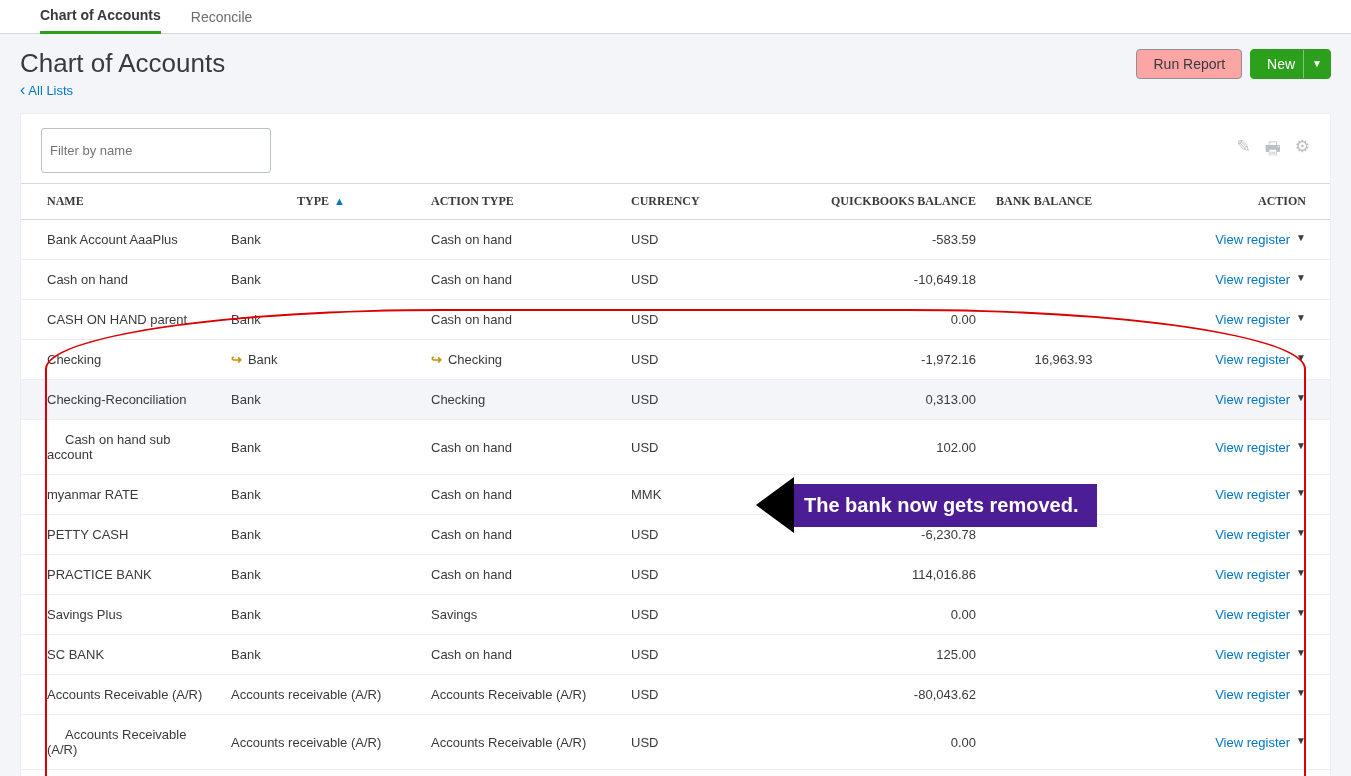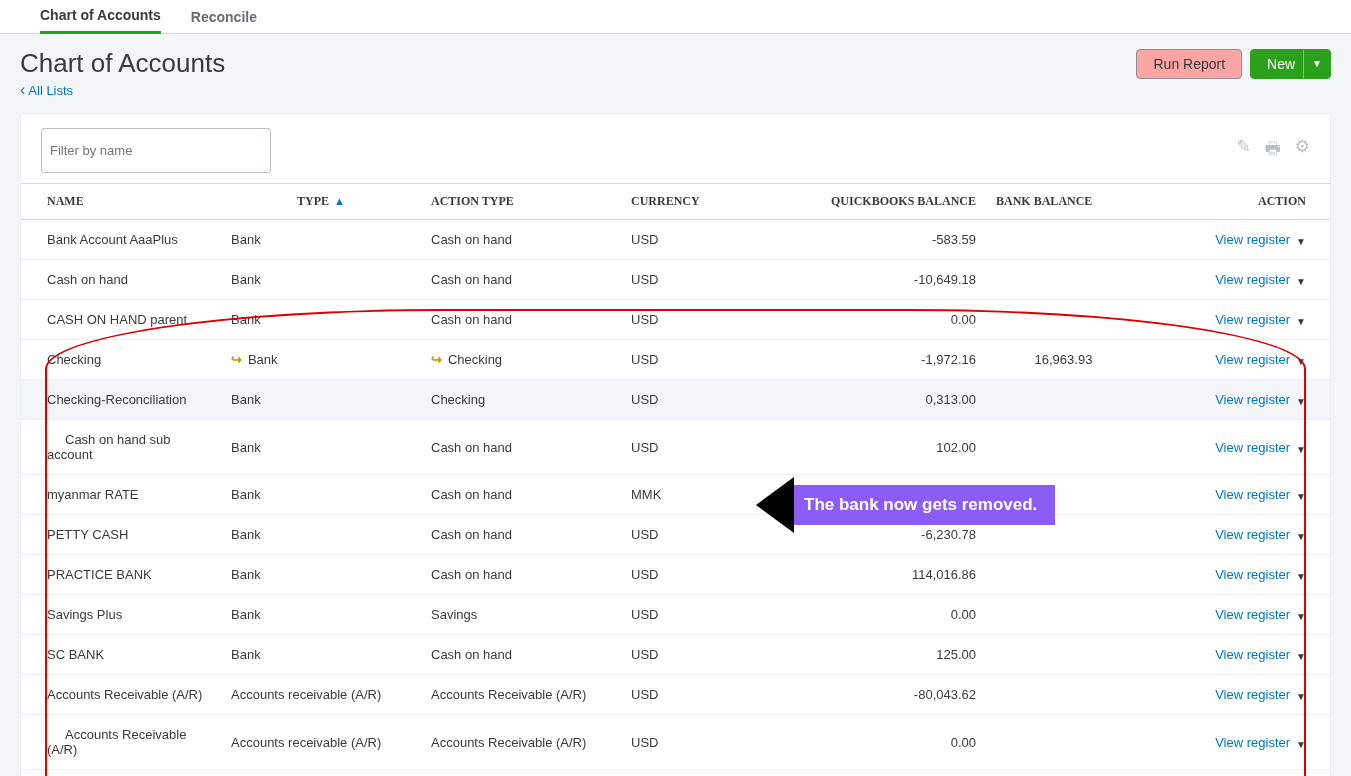--- a/index.html
+++ b/index.html
@@ -1,18 +1,18 @@
 <!DOCTYPE html>
 <html><head>
 <meta charset="utf-8">
 <style>
 * { box-sizing: border-box; margin: 0; padding: 0; }
 body { font-family: -apple-system, BlinkMacSystemFont, "Segoe UI", Helvetica, Arial, sans-serif; background: #f4f5f8; color: #393a3d; font-size: 13px; width: 1351px; }
 .tabs-bar { background: #fff; border-bottom: 1px solid #d4d7dc; padding-left: 40px; height: 34px; display: flex; align-items: center; }
-.tab { padding: 8px 0; margin-right: 30px; font-size: 14px; font-weight: 700; cursor: pointer; }
+.tab { padding: 8px 0; margin-right: 30px; font-size: 14px; font-weight: 400; cursor: pointer; }
 .tab.active { color: #393a3d; border-bottom: 3px solid #2ca01c; font-weight: 600; }
 .tab.inactive { color: #6b6c72; }
 .page-wrap { padding: 14px 20px 0 20px; }
 .header-row { display: flex; align-items: center; justify-content: space-between; margin-bottom: 2px; }
 .page-title { font-size: 26px; font-weight: 400; color: #393a3d; }
 .header-actions { display: flex; gap: 8px; }
 .btn { font-size: 14px; font-weight: 500; border-radius: 4px; padding: 6px 16px; cursor: pointer; display: inline-flex; align-items: center; white-space: nowrap; }
 .btn-secondary { background: #fca5a5; border: 1px solid #8d9096; color: #393a3d; }
 .btn-primary { background: #2ca01c; border: 1px solid #2ca01c; color: #fff; padding-right: 8px; }
 .btn-primary .divider { width: 1px; background: rgba(255,255,255,0.4); margin: -6px 8px; align-self: stretch; }
@@ -25,30 +25,30 @@
 .toolbar-icons { display: flex; gap: 14px; color: #babec5; font-size: 17px; }
 .toolbar-icons span { cursor: pointer; }
 table { width: 100%; border-collapse: collapse; }
 th { text-align: left; font-size: 12px; font-weight: 700; color: #393a3d; padding: 10px 10px; border-bottom: 1px solid #d4d7dc; border-top: 1px solid #d4d7dc; white-space: nowrap; font-family: Liberation Serif, serif; }
 th:first-child, td:first-child { padding-left: 26px; }
 th:last-child, td:last-child { padding-right: 24px; }
 th.right, td.right { text-align: right; }
 td { padding: 12px 10px; border-bottom: 1px solid #eceef1; font-size: 13px; color: #393a3d; vertical-align: middle; }
 .sort-arrow { color: #0077c5; font-size: 11px; margin-left: 2px; }
 .link { color: #0077c5; cursor: pointer; font-weight: 500; }
-.row-action { display: inline-flex; align-items: flex-end; justify-content: flex-end; gap: 6px; white-space: nowrap; }
+.row-action { display: inline-flex; align-items: flex-start; justify-content: flex-end; gap: 6px; white-space: nowrap; }
 .caret-dd { font-size: 10px; color: #393a3d; cursor: pointer; }
 .indent { padding-left: 18px; }
 .row-highlight td { background: #f4f5f8; }
 .with-icon::before { content: "↪"; color: #c9920a; margin-right: 6px; font-weight: bold; }
 
 .circle-overlay { position: absolute; left: 24px; right: 24px; top: 195px; height: 567px; border: 2px solid #d00; border-radius: 400px / 60px; pointer-events: none; }
 .arrow-callout { position: absolute; top: 363px; left: 735px; display: flex; align-items: center; pointer-events: none; z-index: 10; }
 .arrow-head { width: 0; height: 0; border-top: 28px solid transparent; border-bottom: 28px solid transparent; border-right: 38px solid #000; }
-.arrow-body { background: #8b5cf6; color: #fff; font-weight: 700; font-size: 17px; padding: 10px 18px 10px 10px; white-space: nowrap; }
+.arrow-body { background: #4c1d95; color: #fff; font-weight: 700; font-size: 20px; padding: 10px 18px 10px 10px; white-space: nowrap; }
 .col-name { width: 200px; }
 .col-type { width: 200px; text-align: center; }
 .col-detail { width: 200px; }
 .col-curr { width: 200px; }
 .col-qbbal { width: 160px; }
 .col-bankbal { width: 110px; }
 </style>
 </head>
 <body>
 

